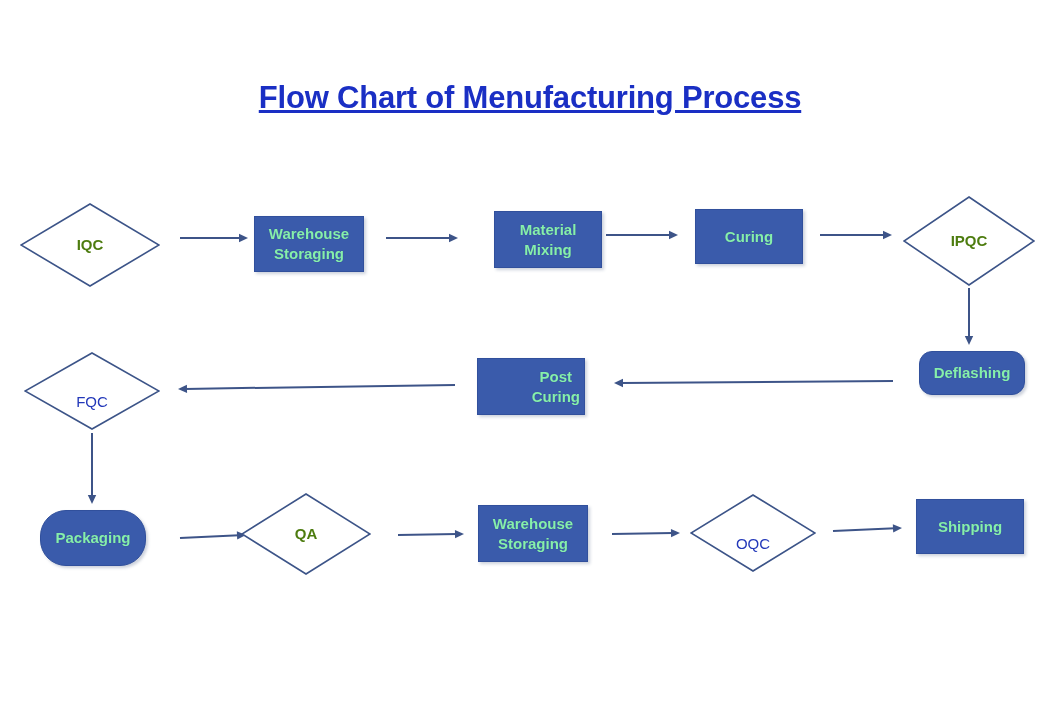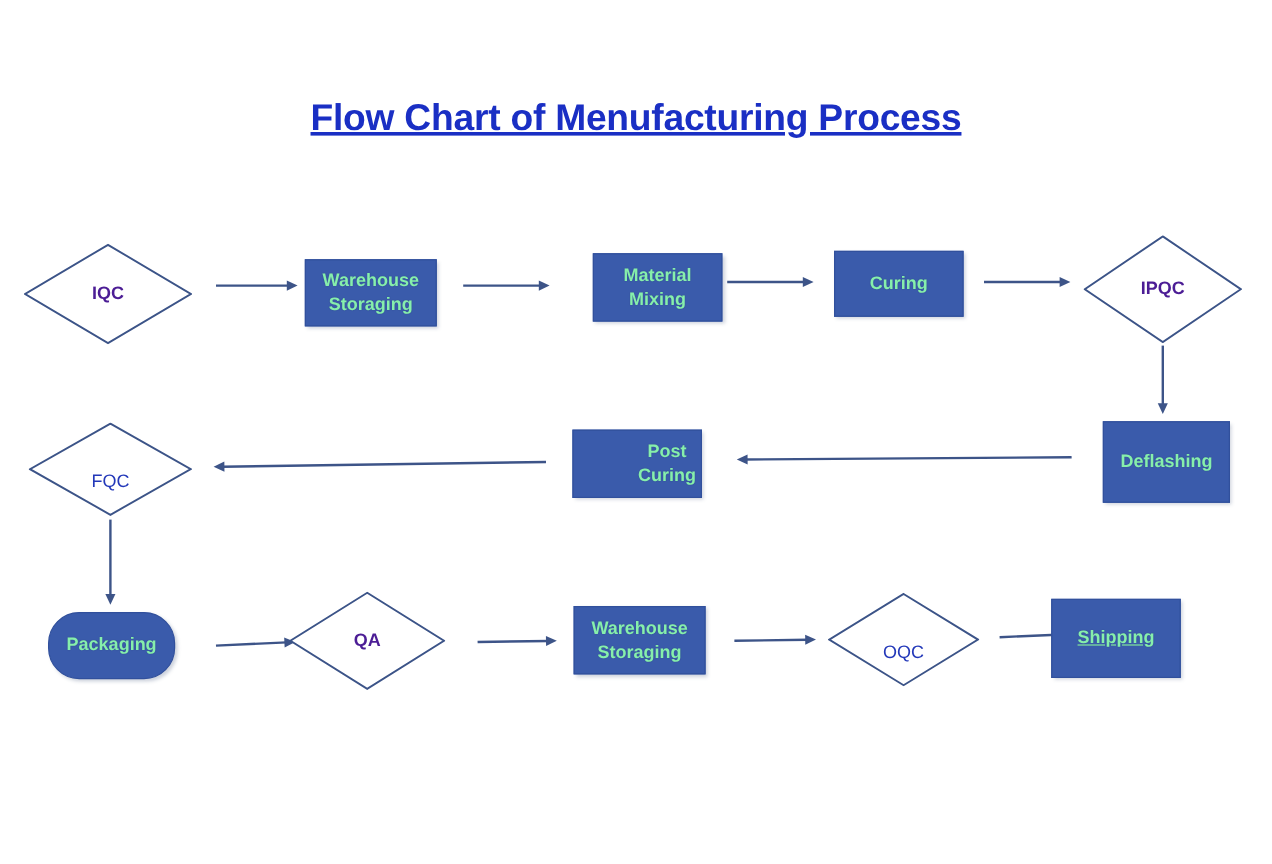--- a/index.html
+++ b/index.html
@@ -77,21 +77,21 @@
   .node.decision {
     background: transparent;
   }
   .node.decision .dia {
     position: absolute;
     inset: 0;
   }
   .node.decision .label {
     position: relative;
     z-index: 2;
-    color: #4c1d95;
+    color: #4d7c0f;
     font-size: 15px;
     line-height: 1.25;
   }
   .node.decision.bold .label { font-weight: bold; }
   .node.decision.thin .label { font-weight: normal; color:#2338b9;margin-top:22px; }
 
 </style>
 </head>
 <body>
 
@@ -165,21 +165,21 @@
       </div>
       <div class="node process" style="left: 695px; top: 209px; width: 108px; height: 55px;">
         <div class="label">Curing</div>
       </div>
       <div class="node decision bold" style="left: 903px; top: 196px; width: 132px; height: 90px;">
         <svg class="dia" viewBox="0 0 132 90" preserveAspectRatio="none">
           <polygon points="66,1 131,45 66,89 1,45" fill="#ffffff" stroke="#3c5488" stroke-width="1.6"></polygon>
         </svg>
         <div class="label">IPQC</div>
       </div>
-      <div class="node process" style="left: 919px; top: 351px; width: 106px; height: 68px;">
+      <div class="node process" style="left: 919px; top: 351px; width: 106px; height: 44px; border-radius: 13px;">
         <div class="label">Deflashing</div>
       </div>
       <div class="node process" style="left: 477px; top: 358px; width: 108px; height: 57px; justify-content: flex-end;">
         <div class="label">Post<br>Curing</div>
       </div>
       <div class="node decision thin" style="left: 24px; top: 352px; width: 136px; height: 78px;">
         <svg class="dia" viewBox="0 0 136 78" preserveAspectRatio="none">
           <polygon points="68,1 135,39 68,77 1,39" fill="#ffffff" stroke="#3c5488" stroke-width="1.6"></polygon>
         </svg>
         <div class="label">FQC</div>
@@ -195,18 +195,18 @@
       </div>
       <div class="node process" style="left: 478px; top: 505px; width: 110px; height: 57px;">
         <div class="label">Warehouse<br>Storaging</div>
       </div>
       <div class="node decision thin" style="left: 690px; top: 494px; width: 126px; height: 78px;">
         <svg class="dia" viewBox="0 0 126 78" preserveAspectRatio="none">
           <polygon points="63,1 125,39 63,77 1,39" fill="#ffffff" stroke="#3c5488" stroke-width="1.6"></polygon>
         </svg>
         <div class="label">OQC</div>
       </div>
-      <div class="node process" style="left: 876px; top: 499px; width: 108px; height: 66px; text-decoration: underline;">
+      <div class="node process" style="left: 916px; top: 499px; width: 108px; height: 55px;">
         <div class="label">Shipping</div>
       </div>
     </div>
 
 </div>
 
 </body></html>

